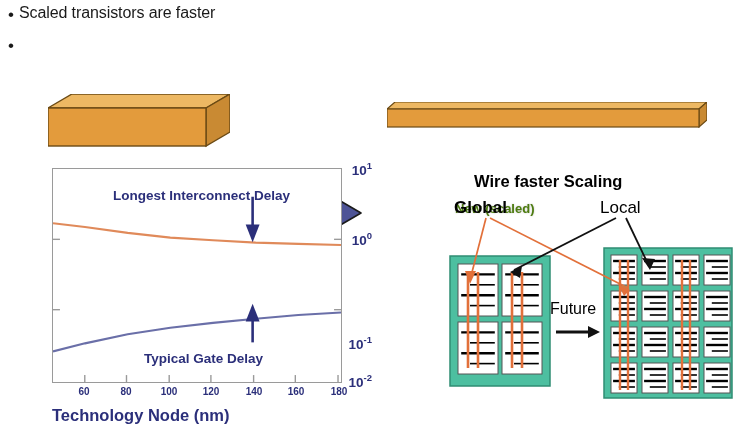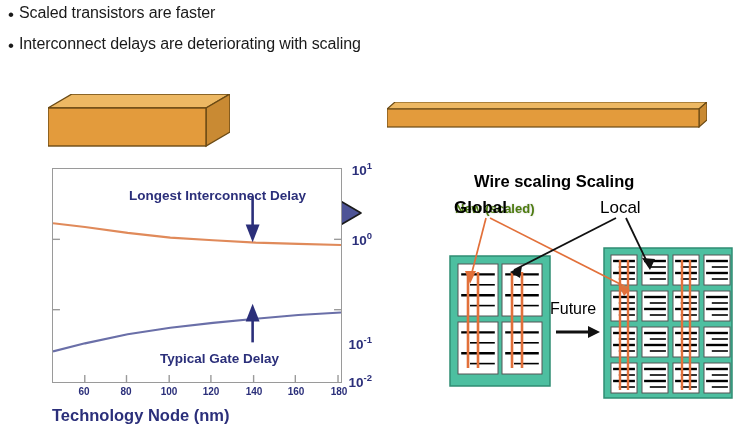--- a/index.html
+++ b/index.html
@@ -31,41 +31,40 @@
         transform:rotate(-90deg);transform-origin:center center;
         text-align:center;font-size:16.5px;font-weight:bold;color:#2b2f7a;}
   .ytick{position:absolute;right:0;font-size:13.5px;font-weight:bold;
          color:#2b2f7a;text-align:right;width:44px;}
   .ytick sup{font-size:9.5px;}
   .xtick{position:absolute;font-size:10px;font-weight:bold;color:#2b2f7a;
          text-align:center;width:34px;}
   .xlab{position:absolute;left:52px;top:248px;width:290px;
         font-size:16.5px;font-weight:bold;color:#2b2f7a;}
   .annot{position:absolute;font-size:13.5px;font-weight:bold;color:#2b2f7a;
-         white-space:nowrap;margin-left:16px;}
+         white-space:nowrap;}
 
   
   #wire{position:absolute;left:378px;top:160px;width:365px;height:275px;}
   #wire-title{position:absolute;left:96px;top:12px;font-size:16.5px;
               font-weight:bold;color:#000;white-space:nowrap;}
   .wl-lab{position:absolute;font-size:17px;color:#000;white-space:nowrap;}
   #future-lab{position:absolute;left:172px;top:140px;font-size:16px;color:#000;}
   #wiresvg{position:absolute;left:0;top:0;width:365px;height:275px;}
 </style>
 </head>
 <body>
 
 <div id="bullets">
   <div class="bullet">
     <span class="dot">•</span>
     <span class="txt">Scaled transistors are faster</span>
   </div>
   <div class="bullet">
     <span class="dot">•</span>
-    <span class="txt">Interconnect delays are deteriorating with scaling</span>
   </div>
 </div>
 
 <div id="boxrow">
 
   <svg class="oldbox" viewBox="0 0 182 56">
     <polygon points="0,14 24,0 182,0 158,14" fill="#EDB863" stroke="#6b4a14" stroke-width="1.4"></polygon>
     <polygon points="158,14 182,0 182,38 158,52" fill="#C98A33" stroke="#6b4a14" stroke-width="1.4"></polygon>
     <rect x="0" y="14" width="158" height="38" fill="#E39B3C" stroke="#6b4a14" stroke-width="1.4"></rect>
   </svg>
@@ -135,21 +134,21 @@
   <div class="xtick" style="left:152px;top:228px;">100</div>
   <div class="xtick" style="left:194px;top:228px;">120</div>
   <div class="xtick" style="left:237px;top:228px;">140</div>
   <div class="xtick" style="left:279px;top:228px;">160</div>
   <div class="xtick" style="left:322px;top:228px;">180</div>
 
   <div class="xlab">Technology Node (nm)</div>
 </div>
 
 <div id="wire">
-  <div id="wire-title">Wire scaling Scaling</div>
+  <div id="wire-title">Wire faster Scaling</div>
   <div class="wl-lab" style="left:76px;top:38px;font-weight:bold;">Global</div>
   <div class="wl-lab" style="left:222px;top:38px;">Local</div>
   <div id="future-lab">Future</div>
 
   <svg id="wiresvg" viewBox="0 0 365 275">
 
     <g>
       <rect x="72" y="96" width="100" height="130" fill="#4DBFA0" stroke="#2f8d73" stroke-width="1.5"></rect>
       <g id="cells-now">
           <rect x="80" y="104" width="40" height="52" fill="#FFFFFF" stroke="#555" stroke-width="1"></rect>

